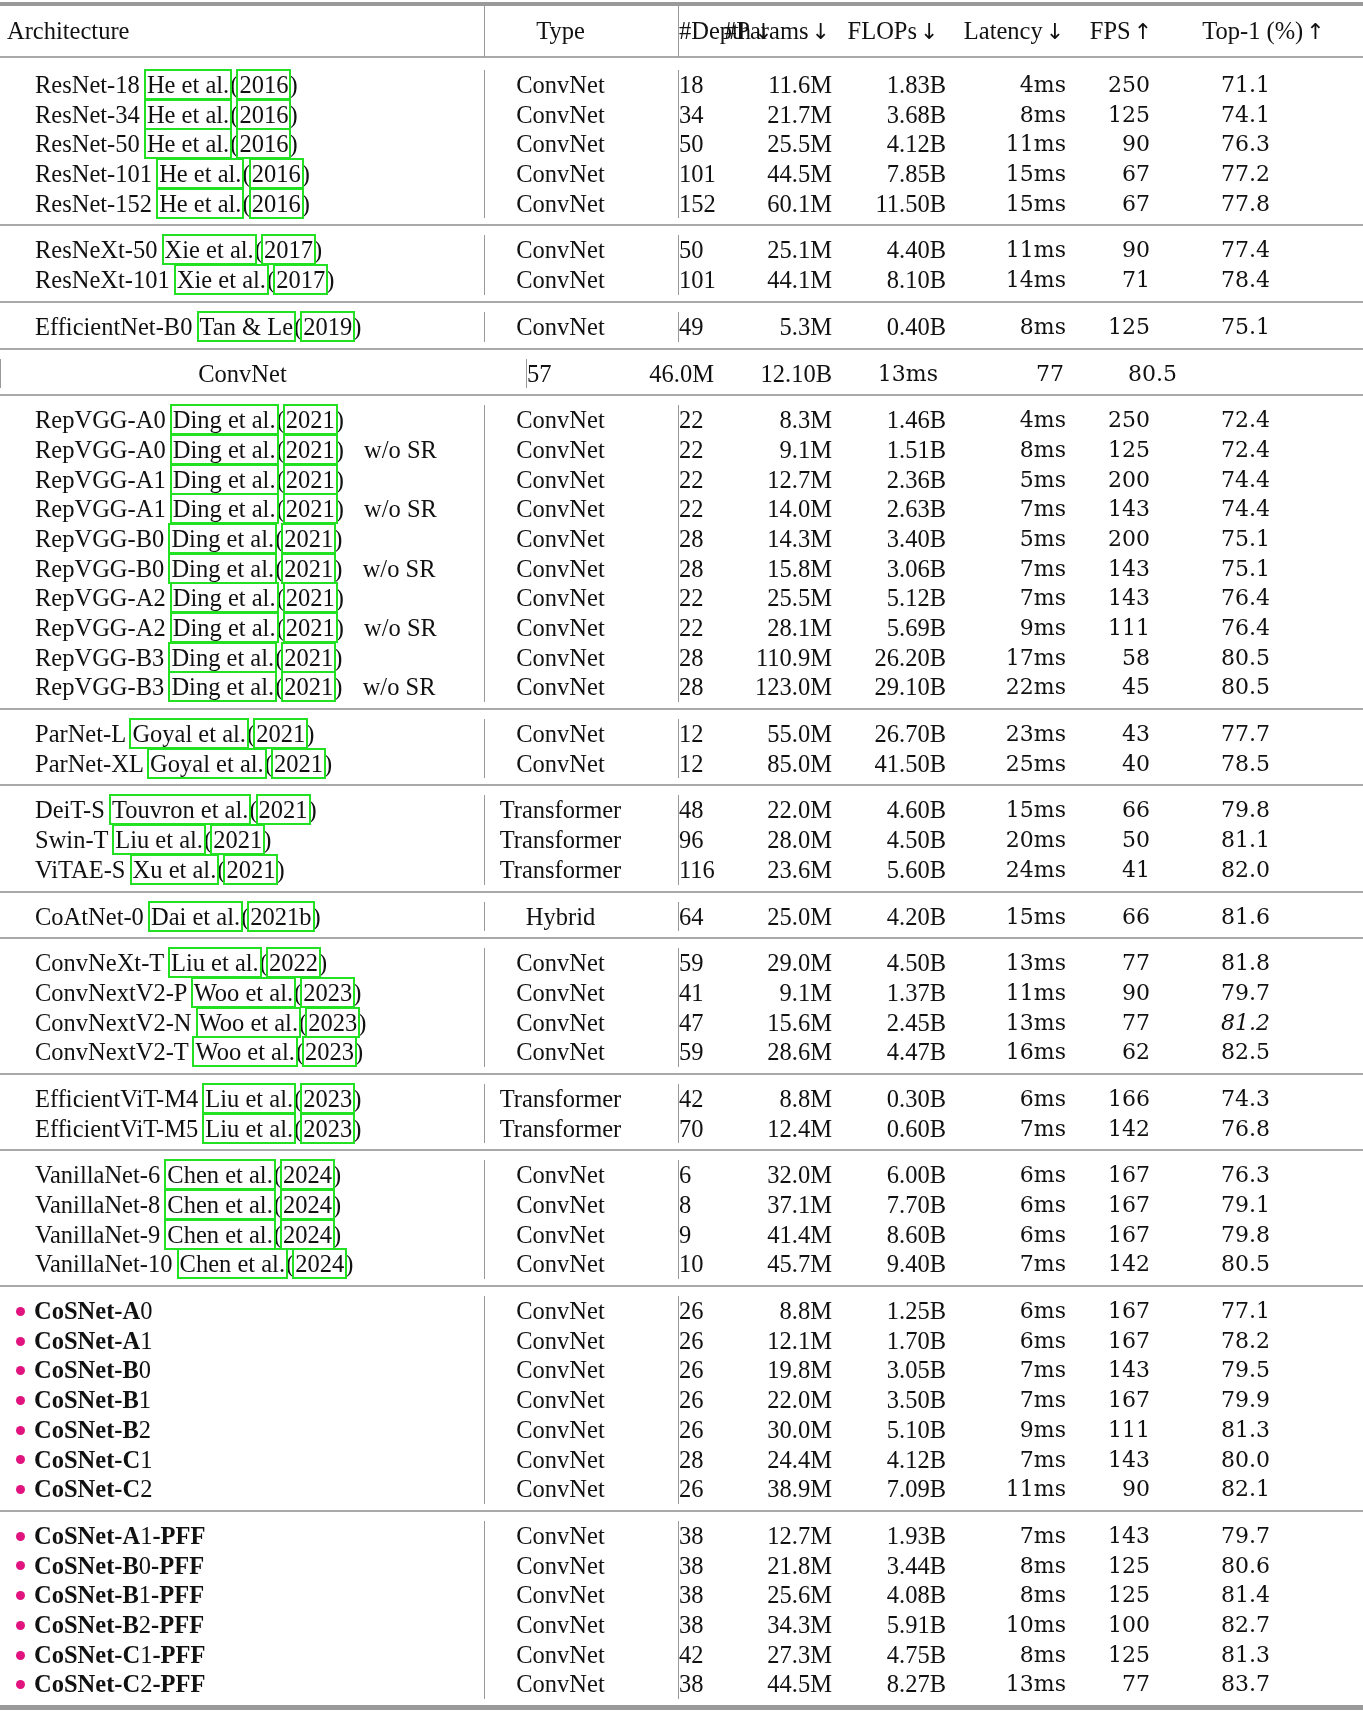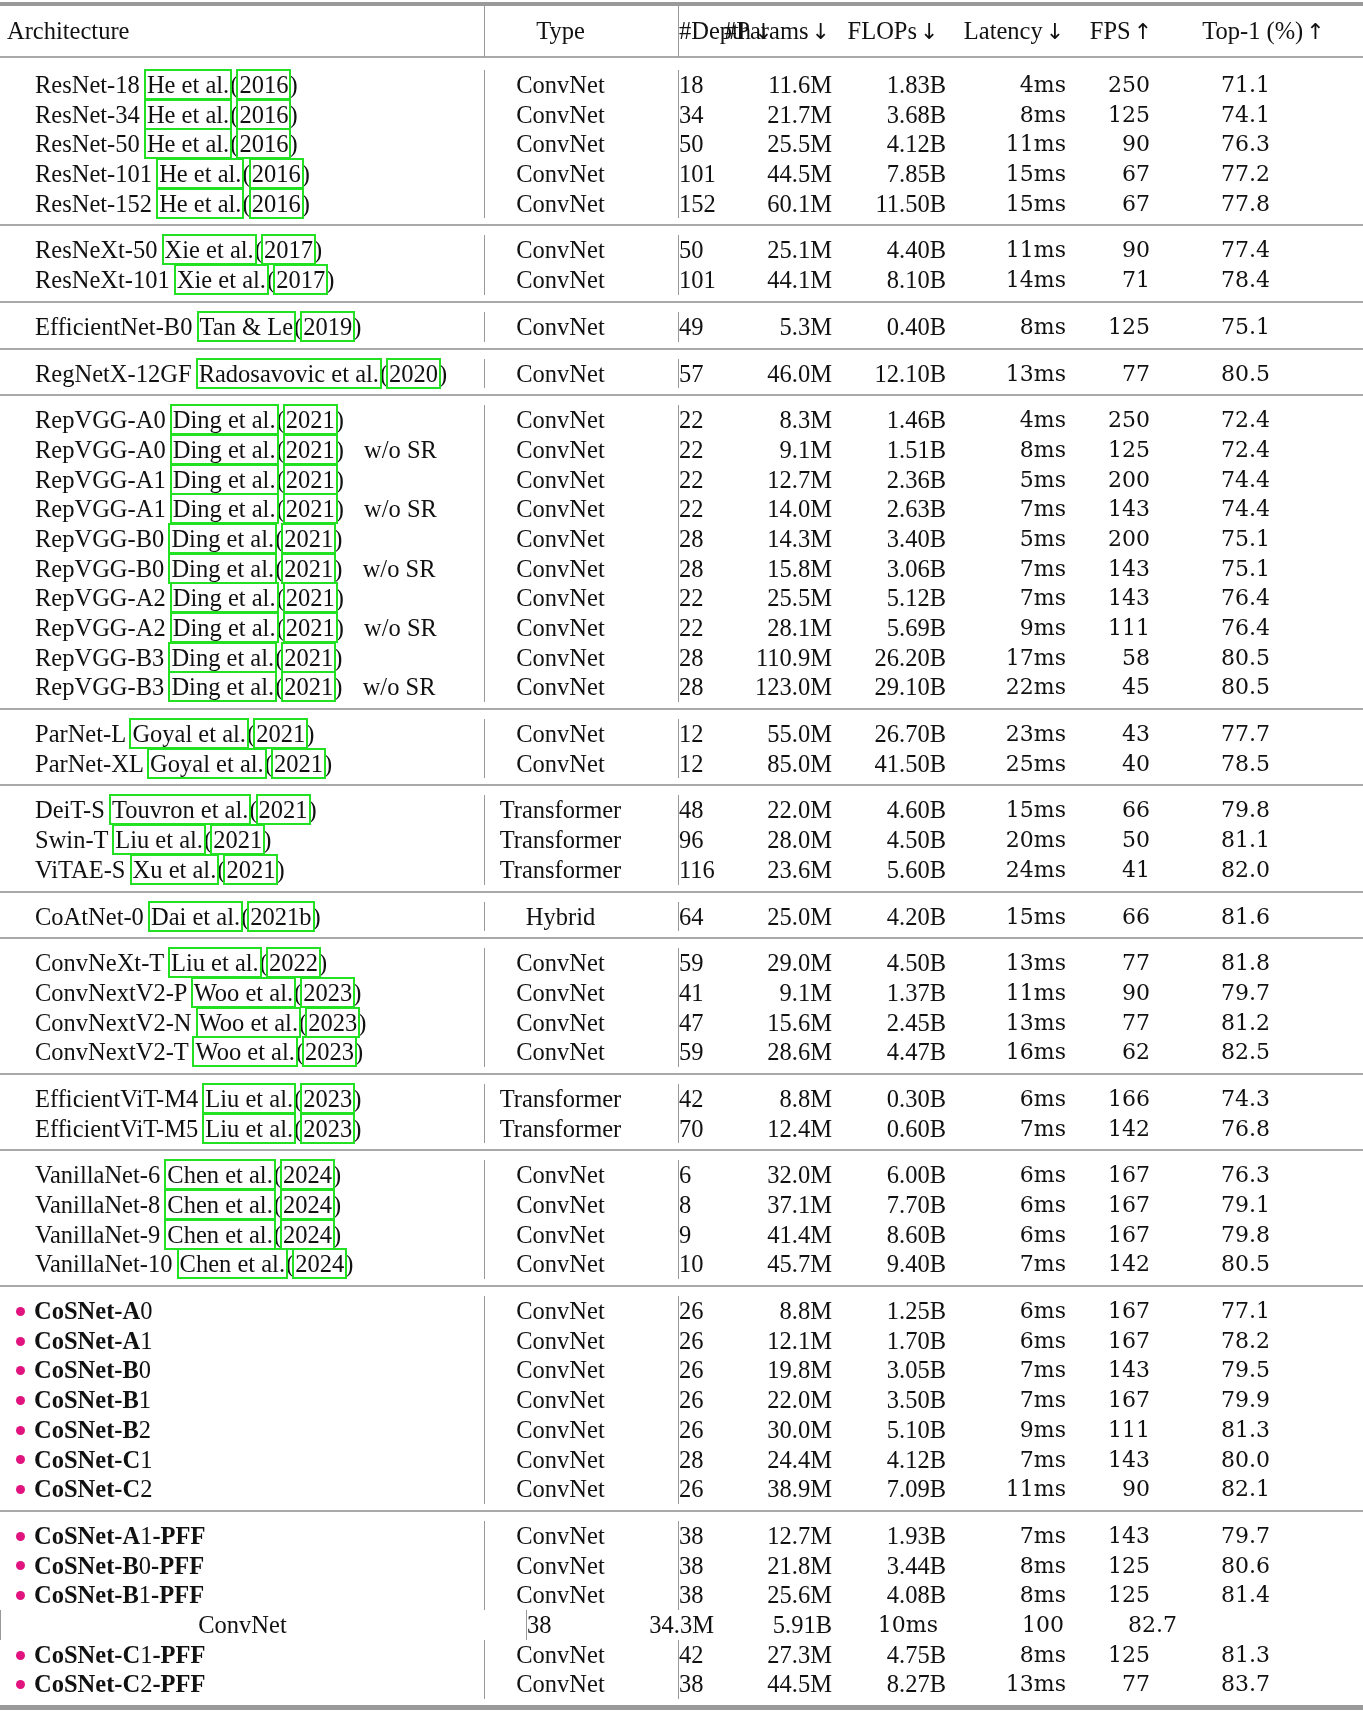--- a/index.html
+++ b/index.html
@@ -194,25 +194,20 @@
     <div class="cell c-params">5.3M</div>
     <div class="cell c-flops">0.40B</div>
     <div class="cell c-lat sans-num">8ms</div>
     <div class="cell c-fps sans-num">125</div>
     <div class="cell c-top1 sans-num" style="grid-column: span 2;">75.1</div>
   </div>
 </div>
       <div class="midrule"></div>
       <div class="group">
   <div class="row">
-    <div class="cell c-arch">
-      <span>RegNetX-12GF</span>
-      <span class="cite">Radosavovic et al.</span><span class="paren">(</span><span class="cite">2020</span><span class="paren">)</span>
-      
-    </div>
     <div class="cell c-type">ConvNet</div>
     <div class="cell c-depth">57</div>
     <div class="cell c-params">46.0M</div>
     <div class="cell c-flops">12.10B</div>
     <div class="cell c-lat sans-num">13ms</div>
     <div class="cell c-fps sans-num">77</div>
     <div class="cell c-top1 sans-num" style="grid-column: span 2;">80.5</div>
   </div>
 </div>
       <div class="midrule"></div>
@@ -500,21 +495,21 @@
       <span>ConvNextV2-N</span>
       <span class="cite">Woo et al.</span><span class="paren">(</span><span class="cite">2023</span><span class="paren">)</span>
       
     </div>
     <div class="cell c-type">ConvNet</div>
     <div class="cell c-depth">47</div>
     <div class="cell c-params">15.6M</div>
     <div class="cell c-flops">2.45B</div>
     <div class="cell c-lat sans-num">13ms</div>
     <div class="cell c-fps sans-num">77</div>
-    <div class="cell c-top1 sans-num" style="grid-column: span 2;">81.2</div>
+    <div class="cell c-top1 sans-num" style="grid-column: span 2; font-style: italic;">81.2</div>
   </div>
 
   <div class="row">
     <div class="cell c-arch">
       <span>ConvNextV2-T</span>
       <span class="cite">Woo et al.</span><span class="paren">(</span><span class="cite">2023</span><span class="paren">)</span>
       
     </div>
     <div class="cell c-type">ConvNet</div>
     <div class="cell c-depth">59</div>
@@ -747,20 +742,23 @@
     <div class="cell c-type">ConvNet</div>
     <div class="cell c-depth">38</div>
     <div class="cell c-params">25.6M</div>
     <div class="cell c-flops">4.08B</div>
     <div class="cell c-lat sans-num">8ms</div>
     <div class="cell c-fps sans-num">125</div>
     <div class="cell c-top1 sans-num" style="grid-column: span 2;">81.4</div>
   </div>
 
   <div class="row ours">
+    <div class="cell c-arch">
+      <span class="dot"></span><span class="bold">CoSNet-B</span><span class="digit">2</span><span class="bold">-PFF</span>
+    </div>
     <div class="cell c-type">ConvNet</div>
     <div class="cell c-depth">38</div>
     <div class="cell c-params">34.3M</div>
     <div class="cell c-flops">5.91B</div>
     <div class="cell c-lat sans-num">10ms</div>
     <div class="cell c-fps sans-num">100</div>
     <div class="cell c-top1 sans-num" style="grid-column: span 2;">82.7</div>
   </div>
 
   <div class="row ours">

